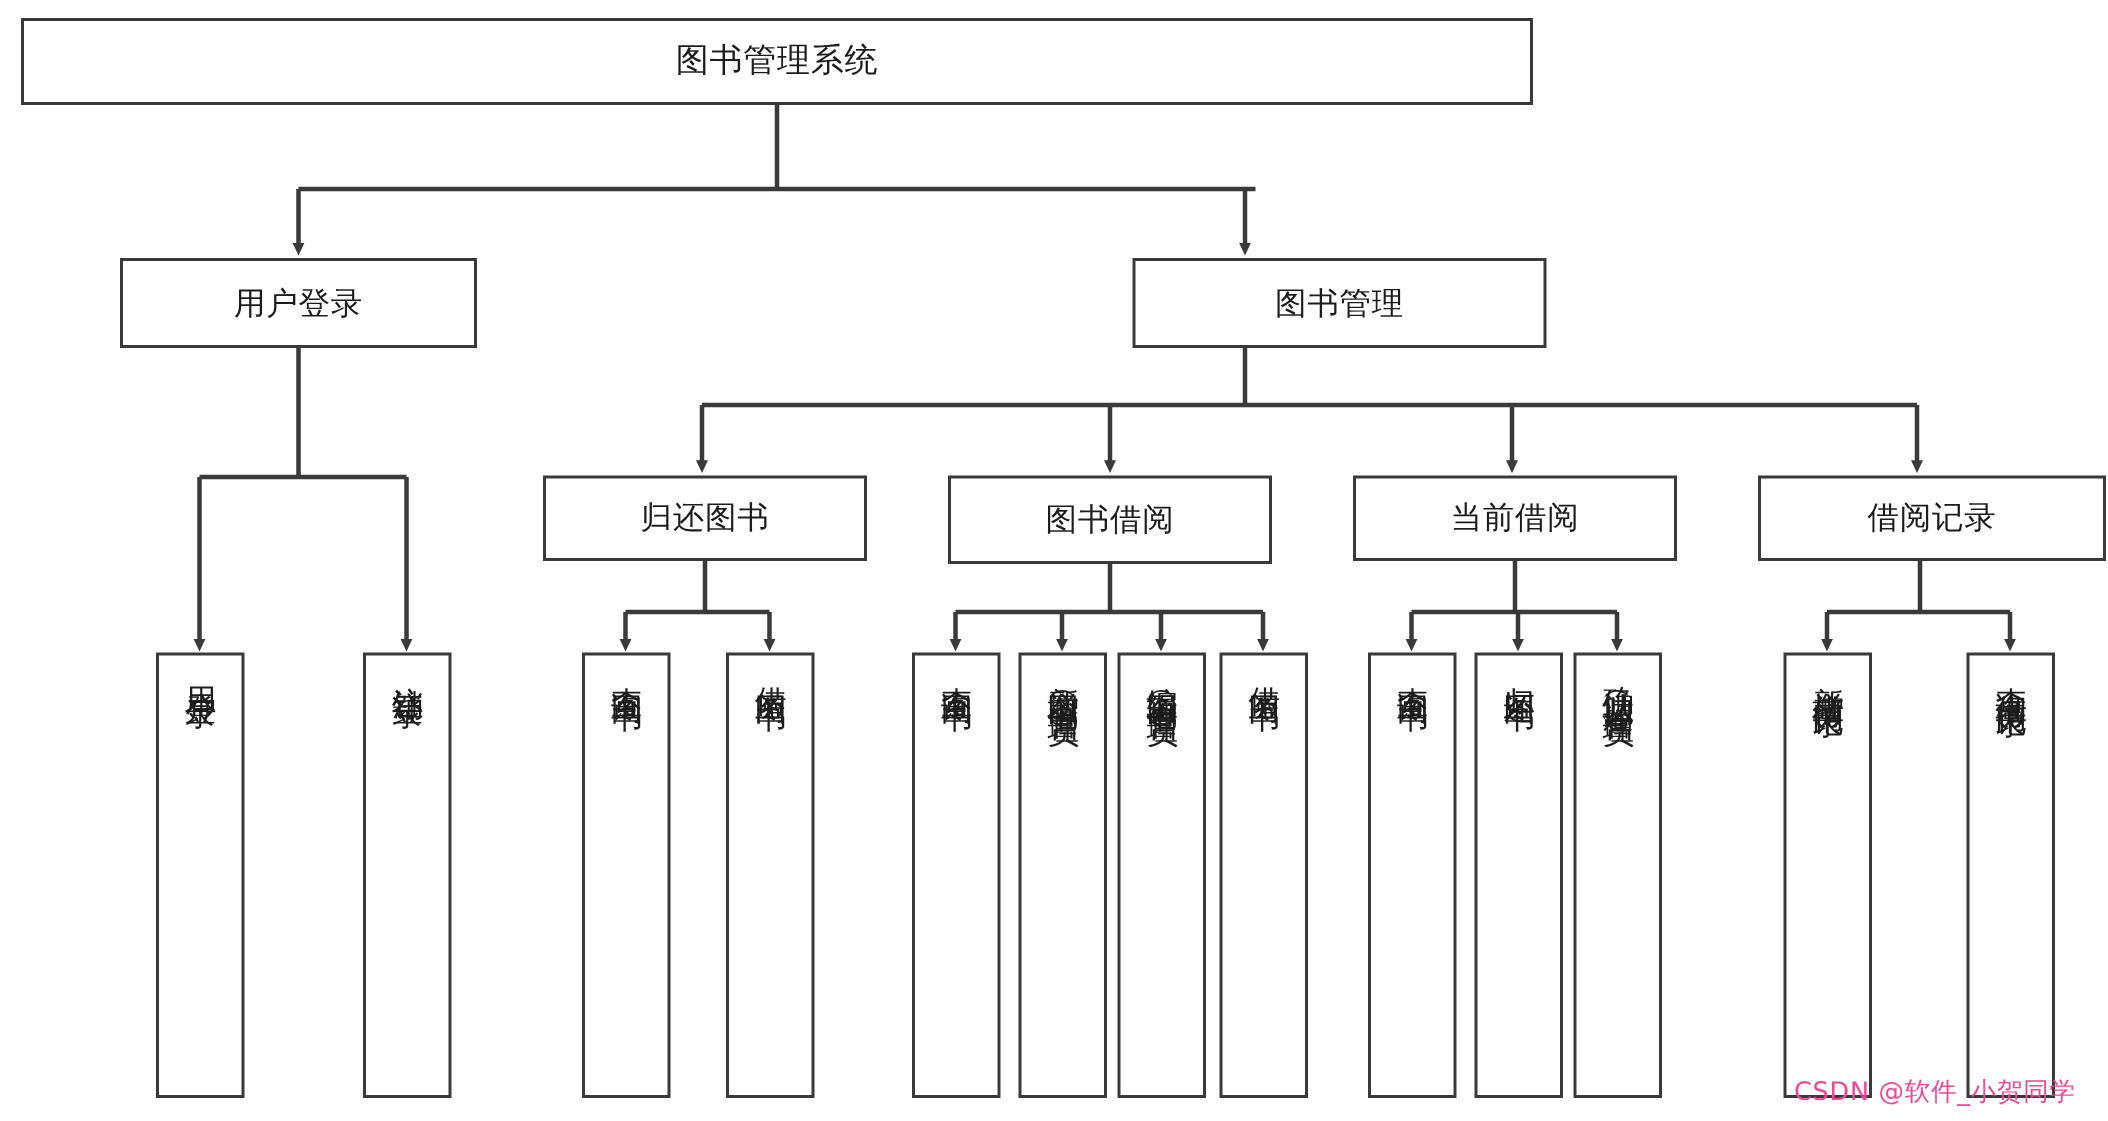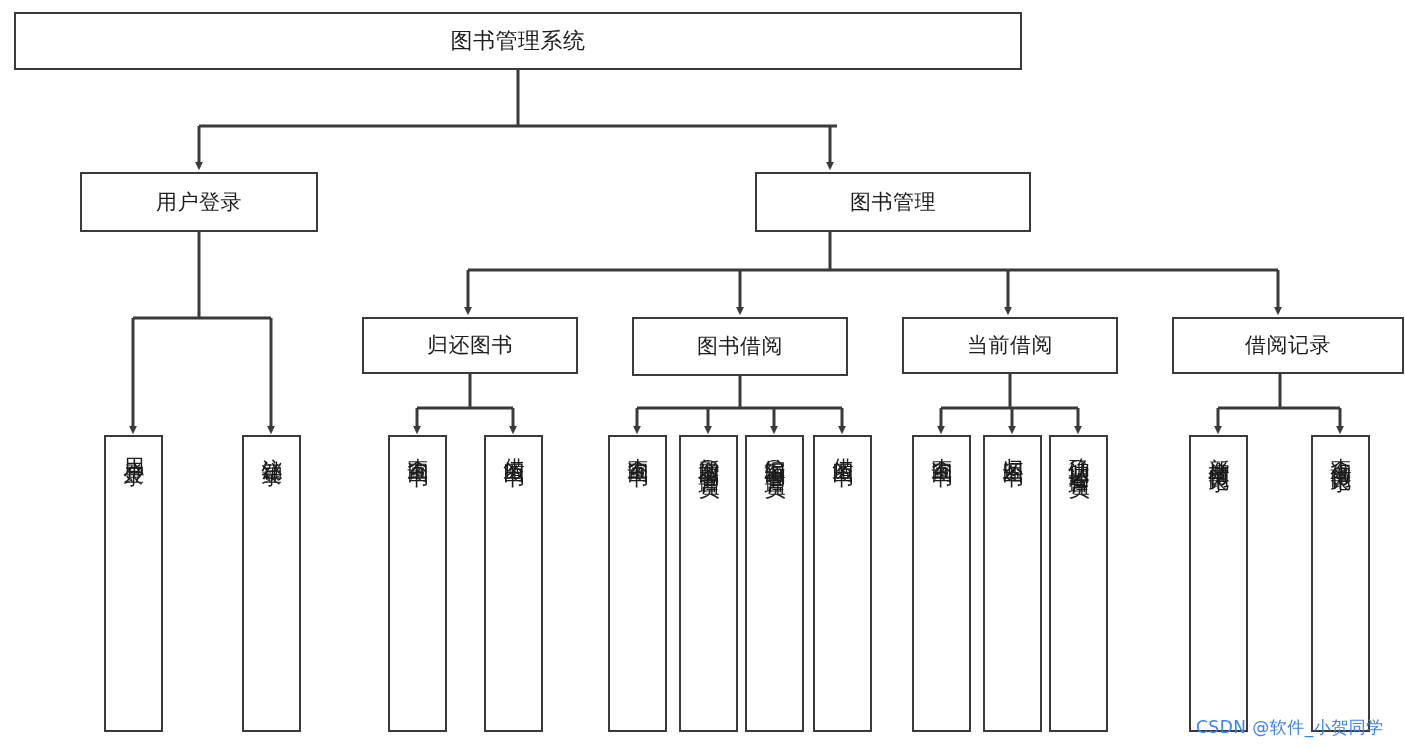--- a/index.html
+++ b/index.html
@@ -61,21 +61,21 @@
     writing-mode: vertical-rl;
     text-orientation: upright;
     font-size: 21px;
     line-height: 1.18;
     letter-spacing: 3px;
     white-space: nowrap;
   }
   .watermark {
     position: absolute;
     font-size: 17px;
-    color: #3b82f6;
+    color: #ec4899;
     white-space: nowrap;
     z-index: 3;
     letter-spacing: 0.5px;
   }
 </style>
 </head>
 <body>
 
 <div id="canvas">
 

